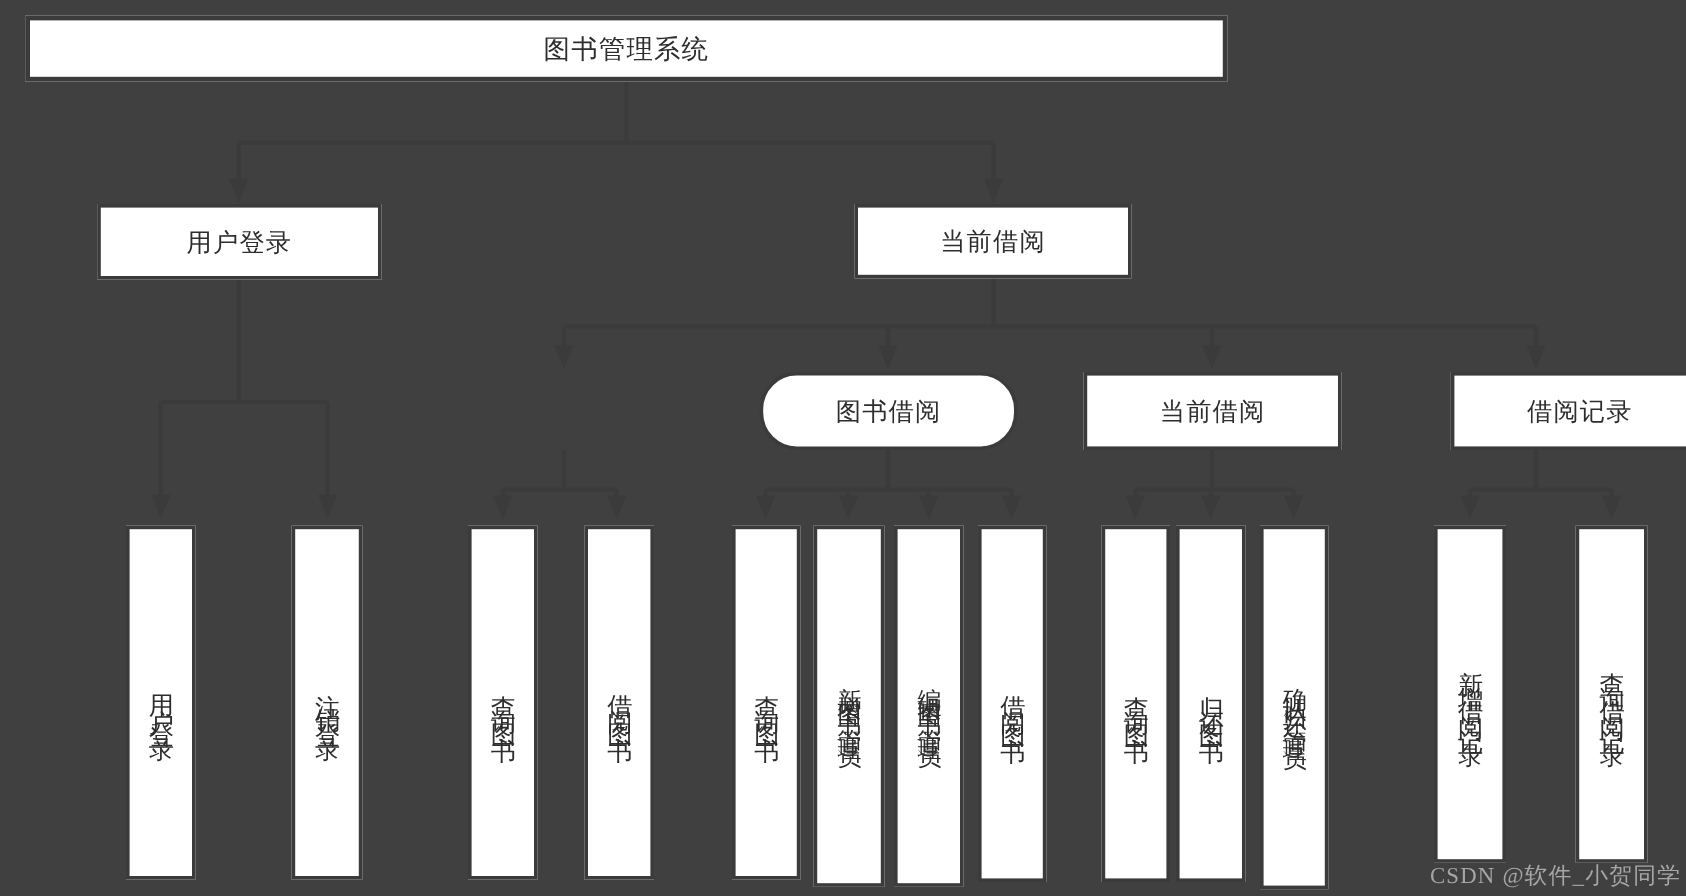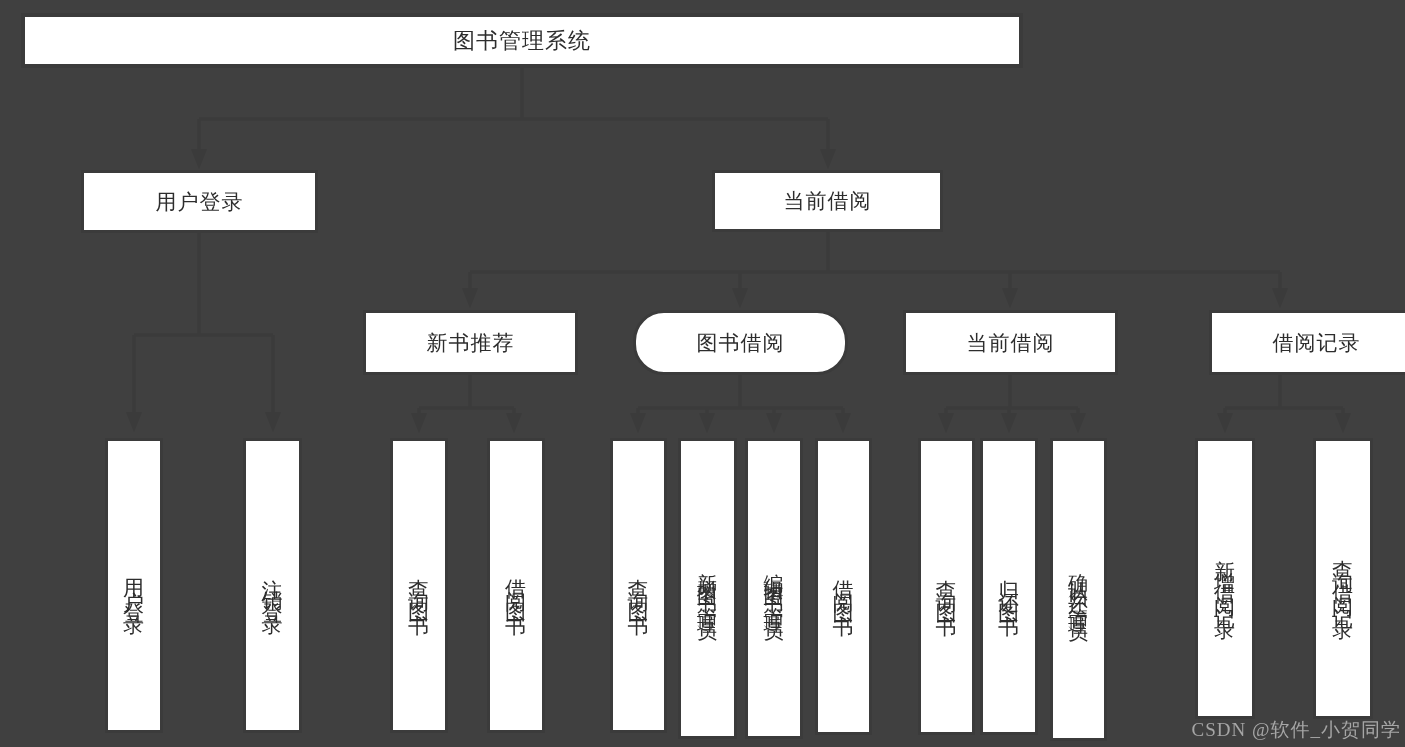--- a/index.html
+++ b/index.html
@@ -108,23 +108,20 @@
     <span>图书管理系统</span>
   </div>
 
   <div class="node node--user-login">
     <span>用户登录</span>
   </div>
   <div class="node node--book-mgmt">
     <span>当前借阅</span>
   </div>
 
-  <div class="node node--lvl3 node--recommend">
-    <span>新书推荐</span>
-  </div>
   <div class="node node--lvl3 node--borrow">
     <span>图书借阅</span>
   </div>
   <div class="node node--lvl3 node--current">
     <span>当前借阅</span>
   </div>
   <div class="node node--lvl3 node--records">
     <span>借阅记录</span>
   </div>
 

